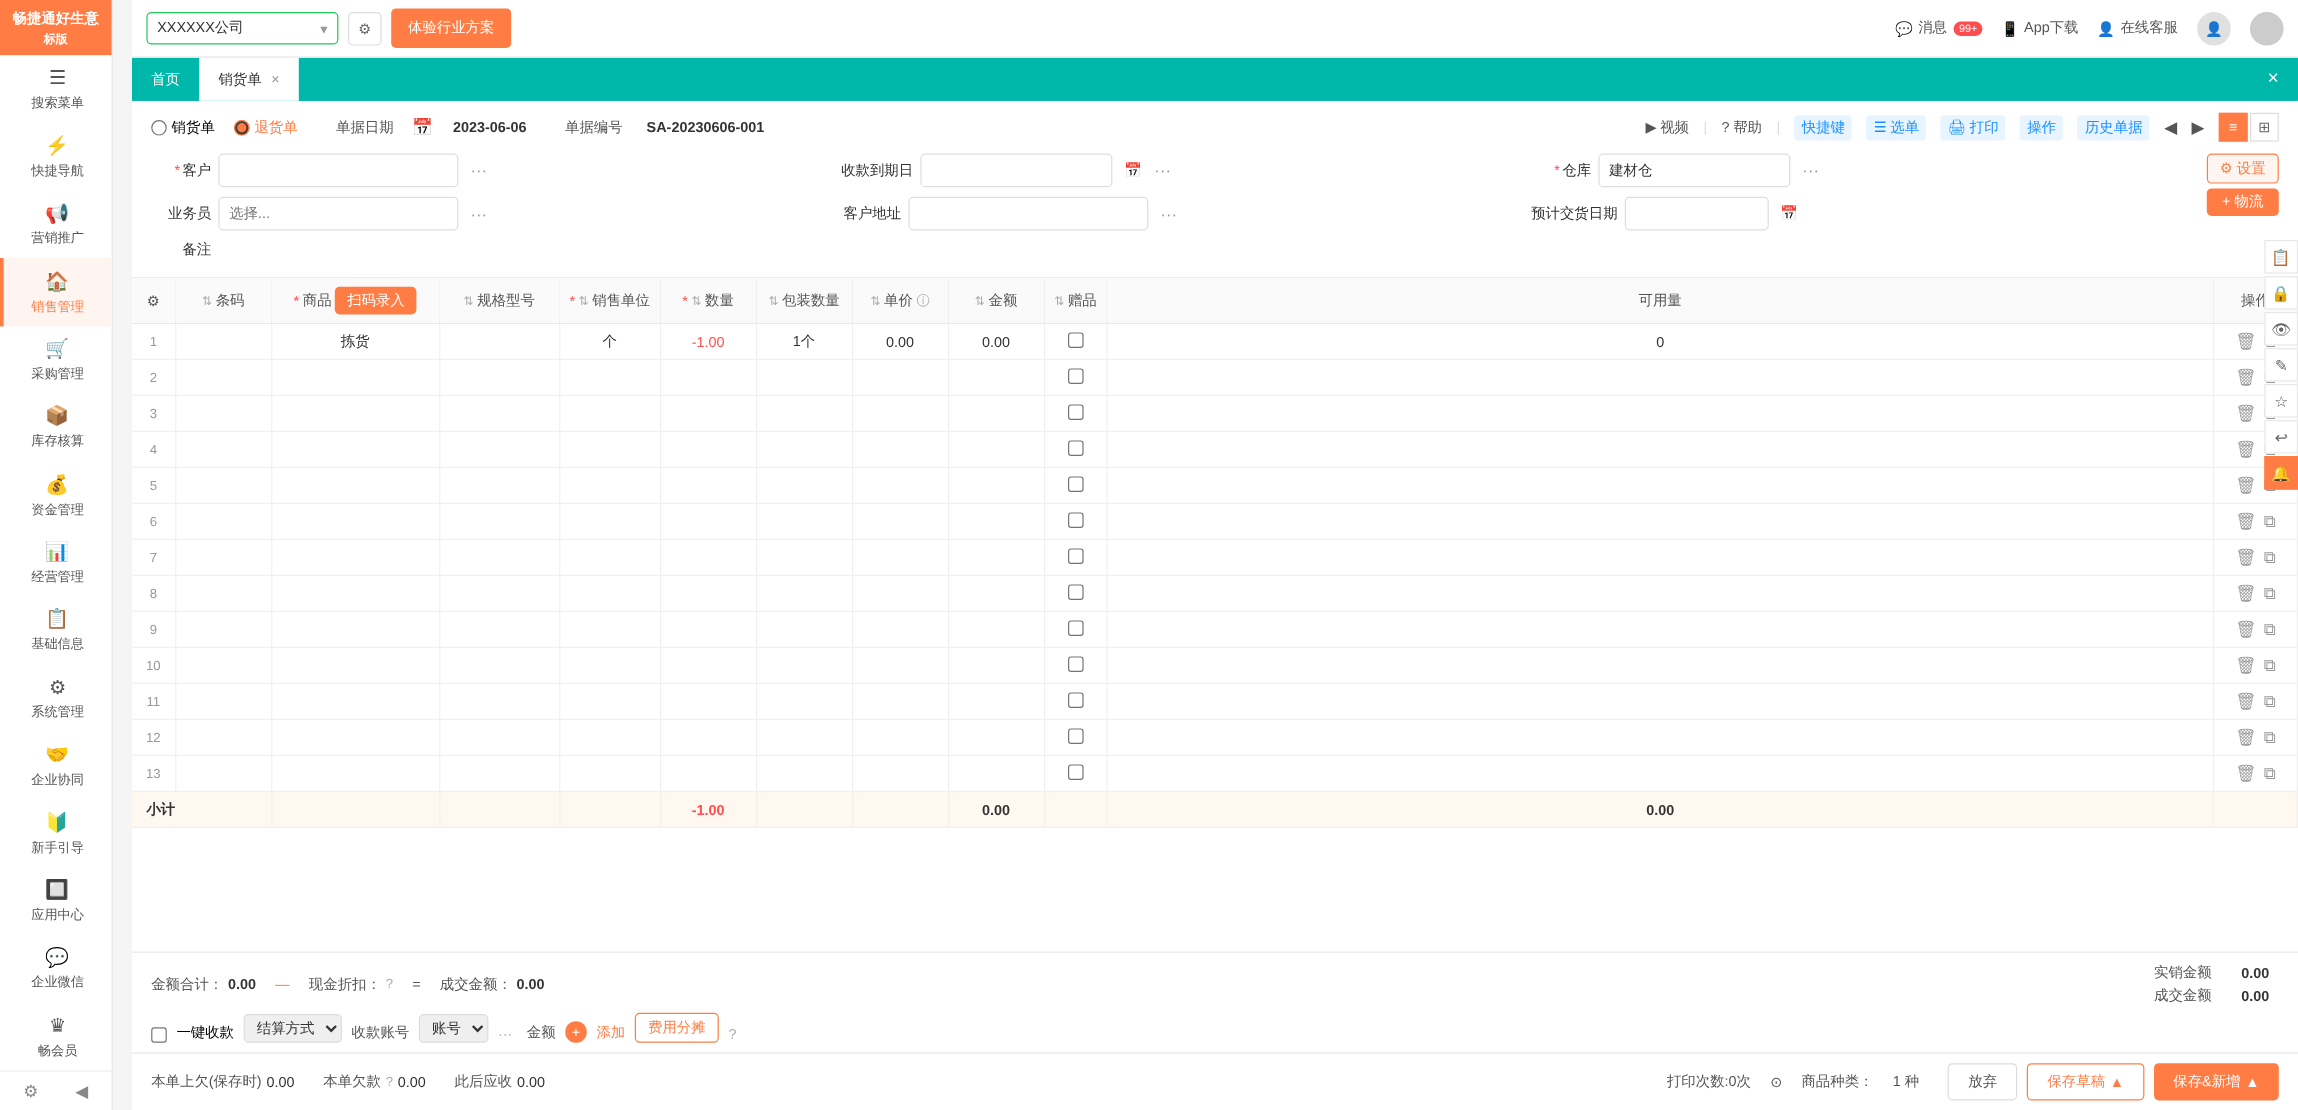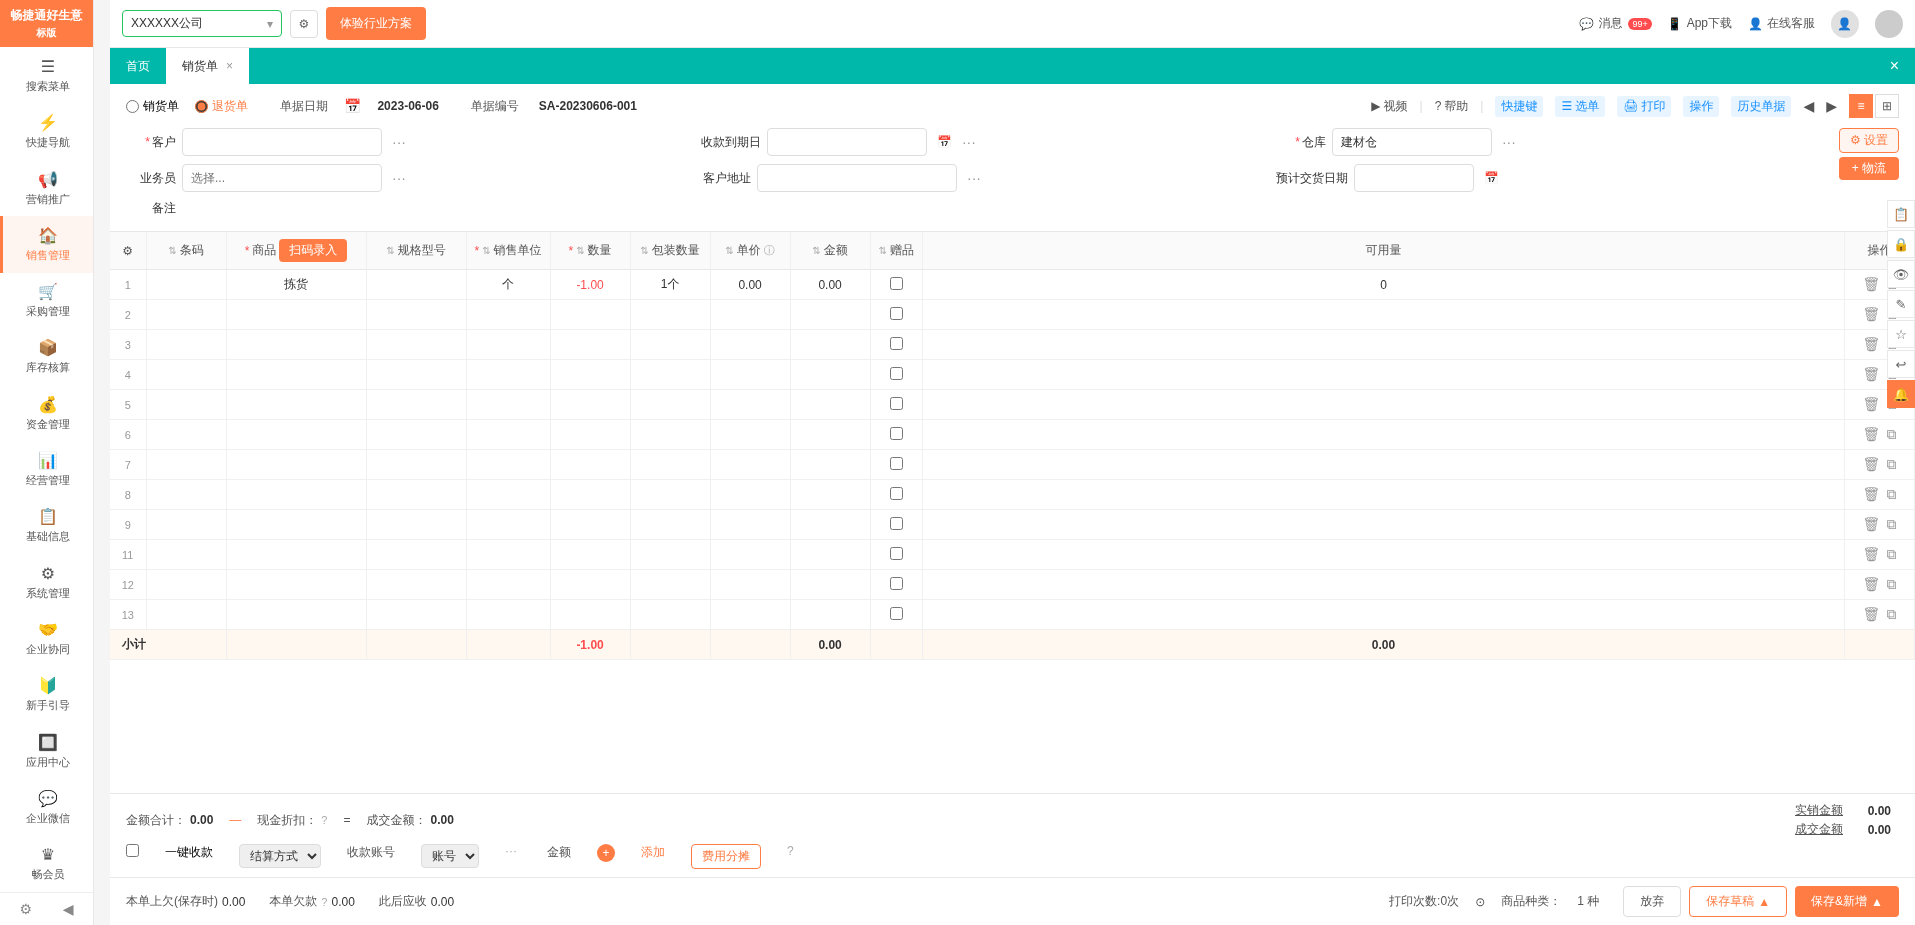--- a/index.html
+++ b/index.html
@@ -157,21 +157,21 @@
       background: #fff; border-top: 1px solid #e8e8e8;
       padding: 8px 16px; display: flex; flex-direction: column; gap: 6px;
     }
     .summary-row { display: flex; align-items: center; gap: 16px; }
     .summary-item { display: flex; align-items: center; gap: 4px; }
     .summary-label { color: #555; }
     .summary-value { color: #333; font-weight: bold; }
     .minus-icon { color: #ff7d45; }
     .equals-icon { color: #555; }
     .payment-row {
-      display: flex; align-items: flex-start; gap: 26px;
+      display: flex; align-items: flex-end; gap: 8px;
     }
     .payment-checkbox { cursor: pointer; }
     .payment-select {
       border: 1px solid #ddd; border-radius: 4px; padding: 3px 6px; color: #333;
     }
     .add-btn {
       background: #ff7d45; color: #fff; border: none; border-radius: 50%;
       width: 18px; height: 18px; cursor: pointer; font-size: 12px; display: inline-flex;
       align-items: center; justify-content: center;
     }
@@ -199,21 +199,21 @@
       border-radius: 4px; padding: 6px 16px; cursor: pointer; display: flex; align-items: center; gap: 4px;
     }
     .btn-save-new {
       background: #ff7d45; color: #fff; border: none;
       border-radius: 4px; padding: 6px 16px; cursor: pointer; display: flex; align-items: center; gap: 4px;
     }
     .realamt-box {
       margin-left: auto; display: flex; flex-direction: column; align-items: flex-end; gap: 2px; margin-right: 8px;
     }
     .realamt-row { display: flex; align-items: center; gap: 8px; }
-    .realamt-label { color: #555; text-decoration: underline; }
+    .realamt-label { color: #555; }
     .realamt-val { color: #333; font-weight: bold; min-width: 40px; text-align: right; }
 
     
     .right-float {
       position: fixed; right: 0; top: 200px; display: flex; flex-direction: column;
       gap: 2px; z-index: 200;
     }
     .right-float-btn {
       width: 28px; height: 28px; background: #fff; border: 1px solid #e8e8e8;
       display: flex; align-items: center; justify-content: center; cursor: pointer;
@@ -725,20 +725,41 @@
     </td>
     <td></td>
     <td>
       <div class="op-btns">
         <span class="op-btn">🗑</span>
         <span class="op-btn">⧉</span>
       </div>
     </td>
   </tr>
           <tr>
+    <td class="row-num">10</td>
+    <td></td>
+    <td></td>
+    <td></td>
+    <td></td>
+    <td class=""></td>
+    <td></td>
+    <td></td>
+    <td></td>
+    <td class="checkbox-cell">
+      <input type="checkbox" style="">
+    </td>
+    <td></td>
+    <td>
+      <div class="op-btns">
+        <span class="op-btn">🗑</span>
+        <span class="op-btn">⧉</span>
+      </div>
+    </td>
+  </tr>
+          <tr>
     <td class="row-num">11</td>
     <td></td>
     <td></td>
     <td></td>
     <td></td>
     <td class=""></td>
     <td></td>
     <td></td>
     <td></td>
     <td class="checkbox-cell">

